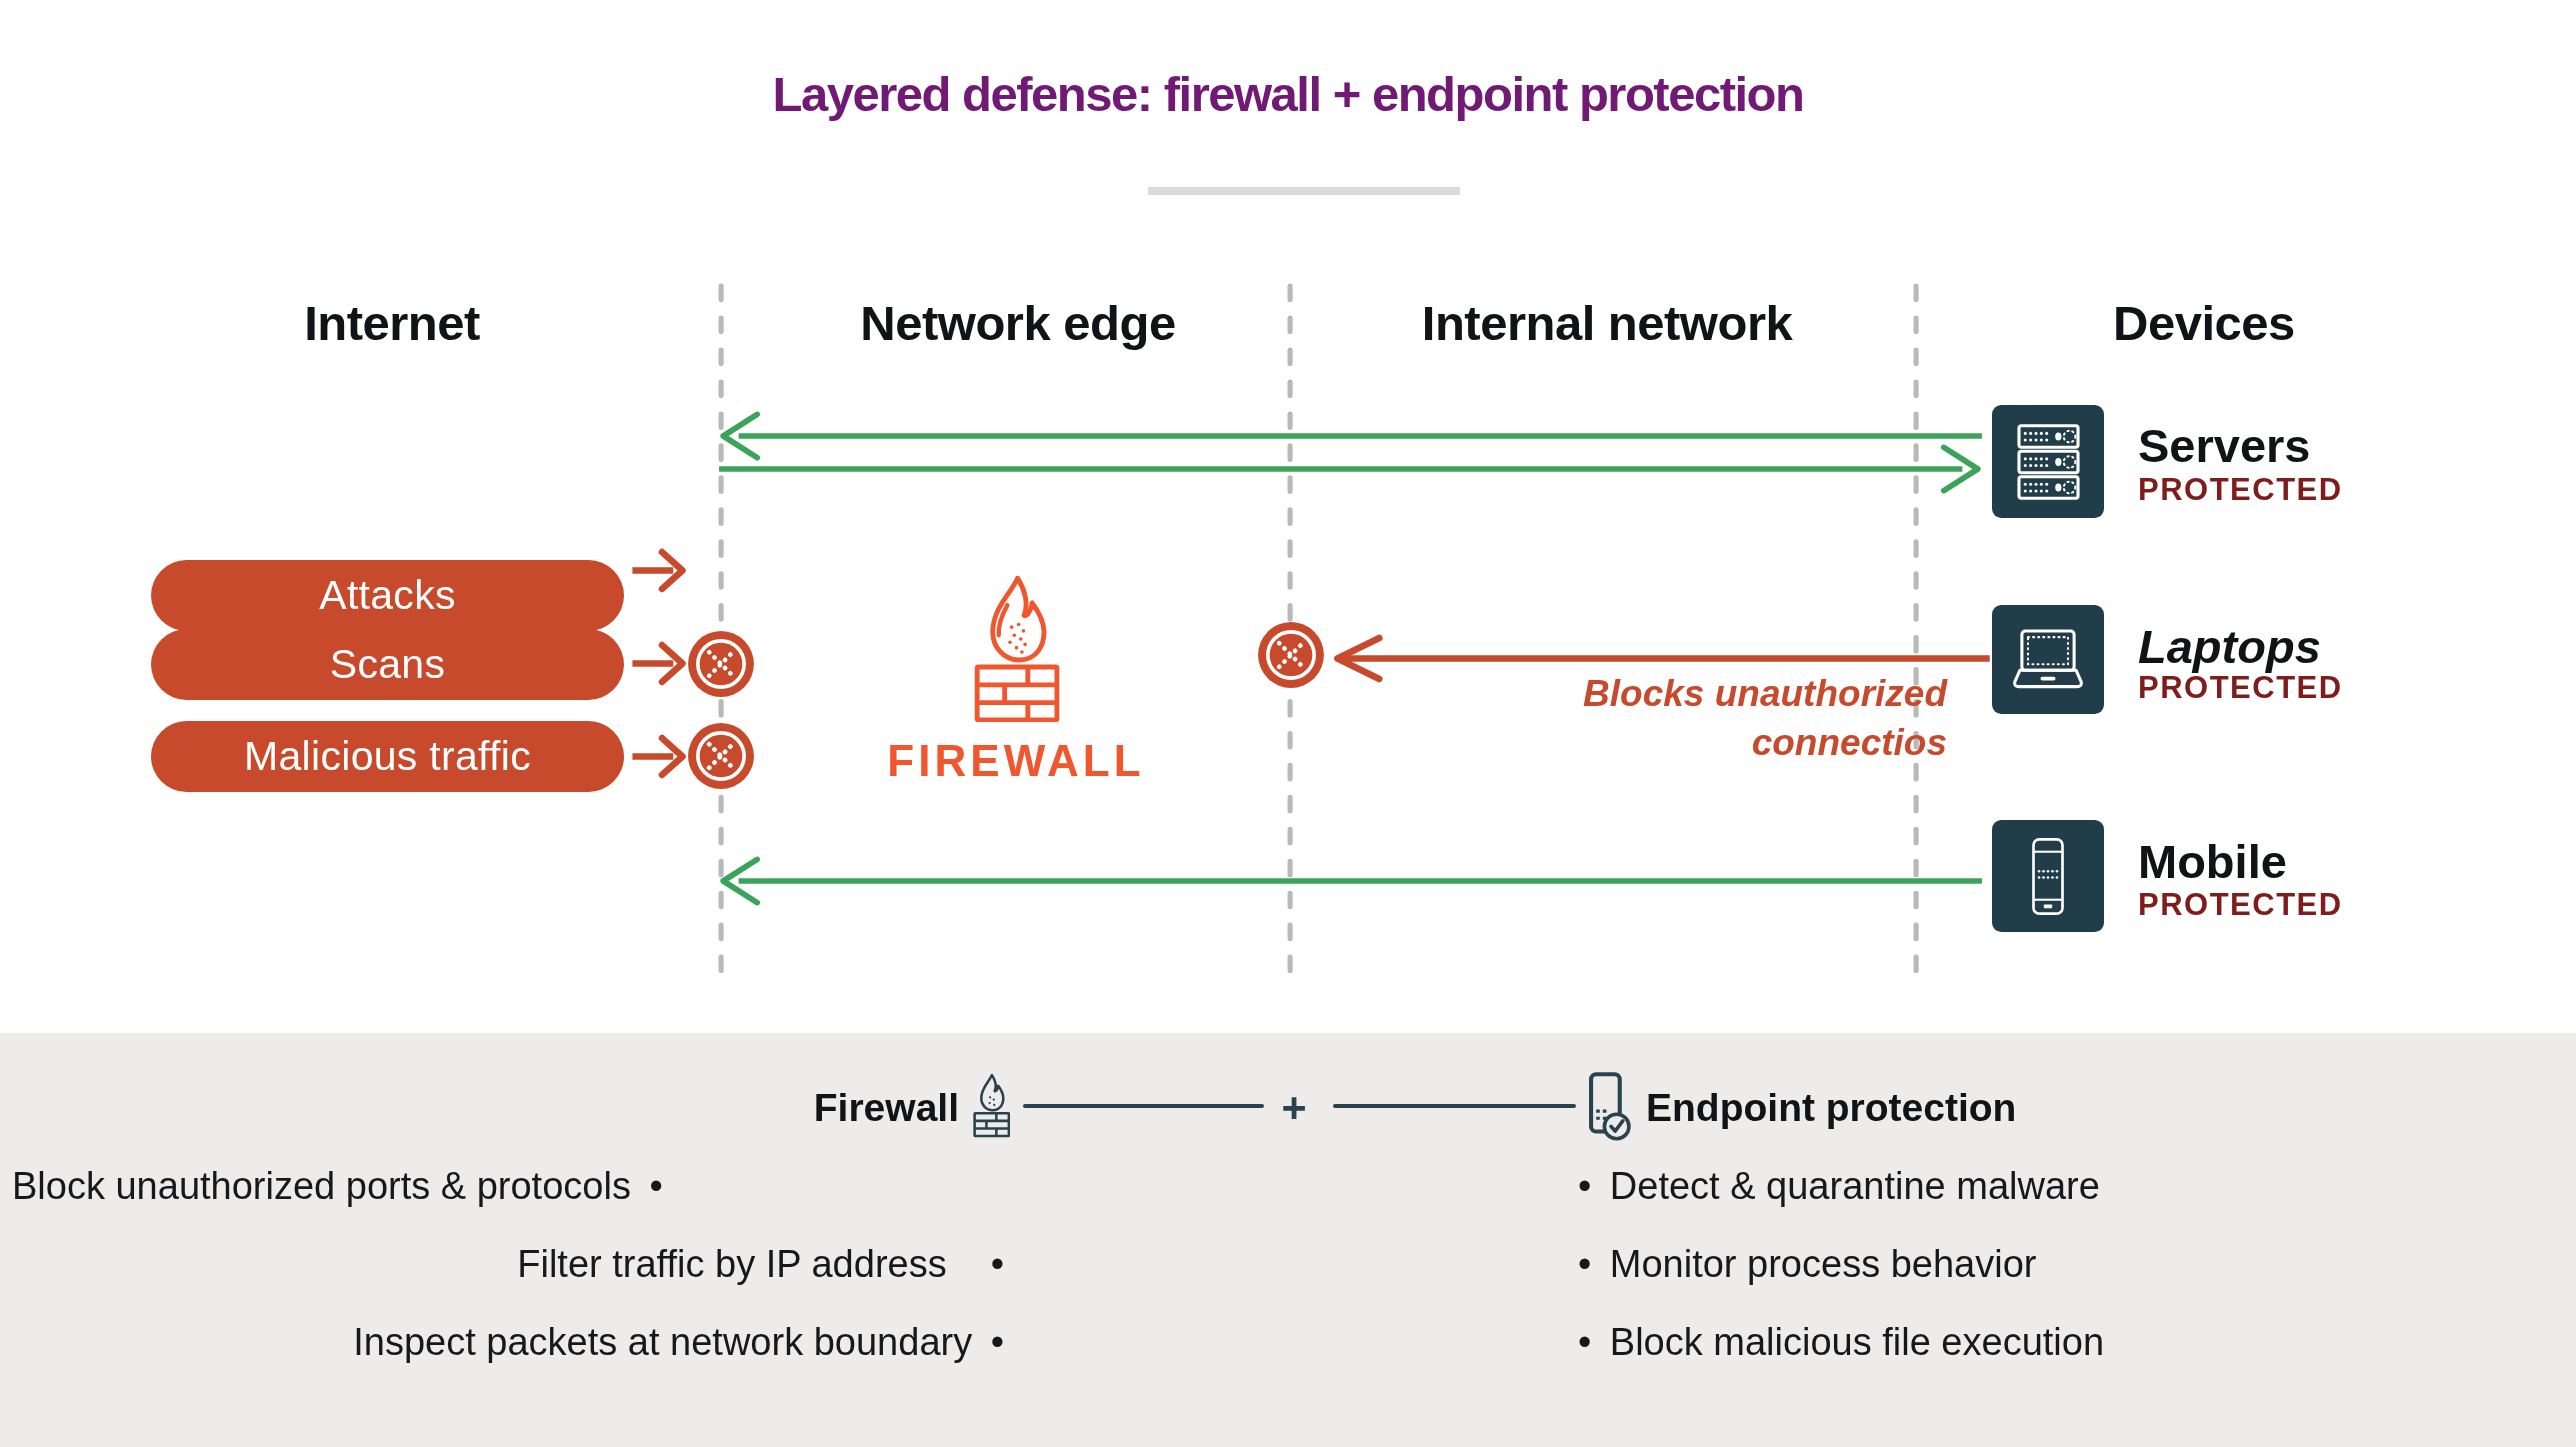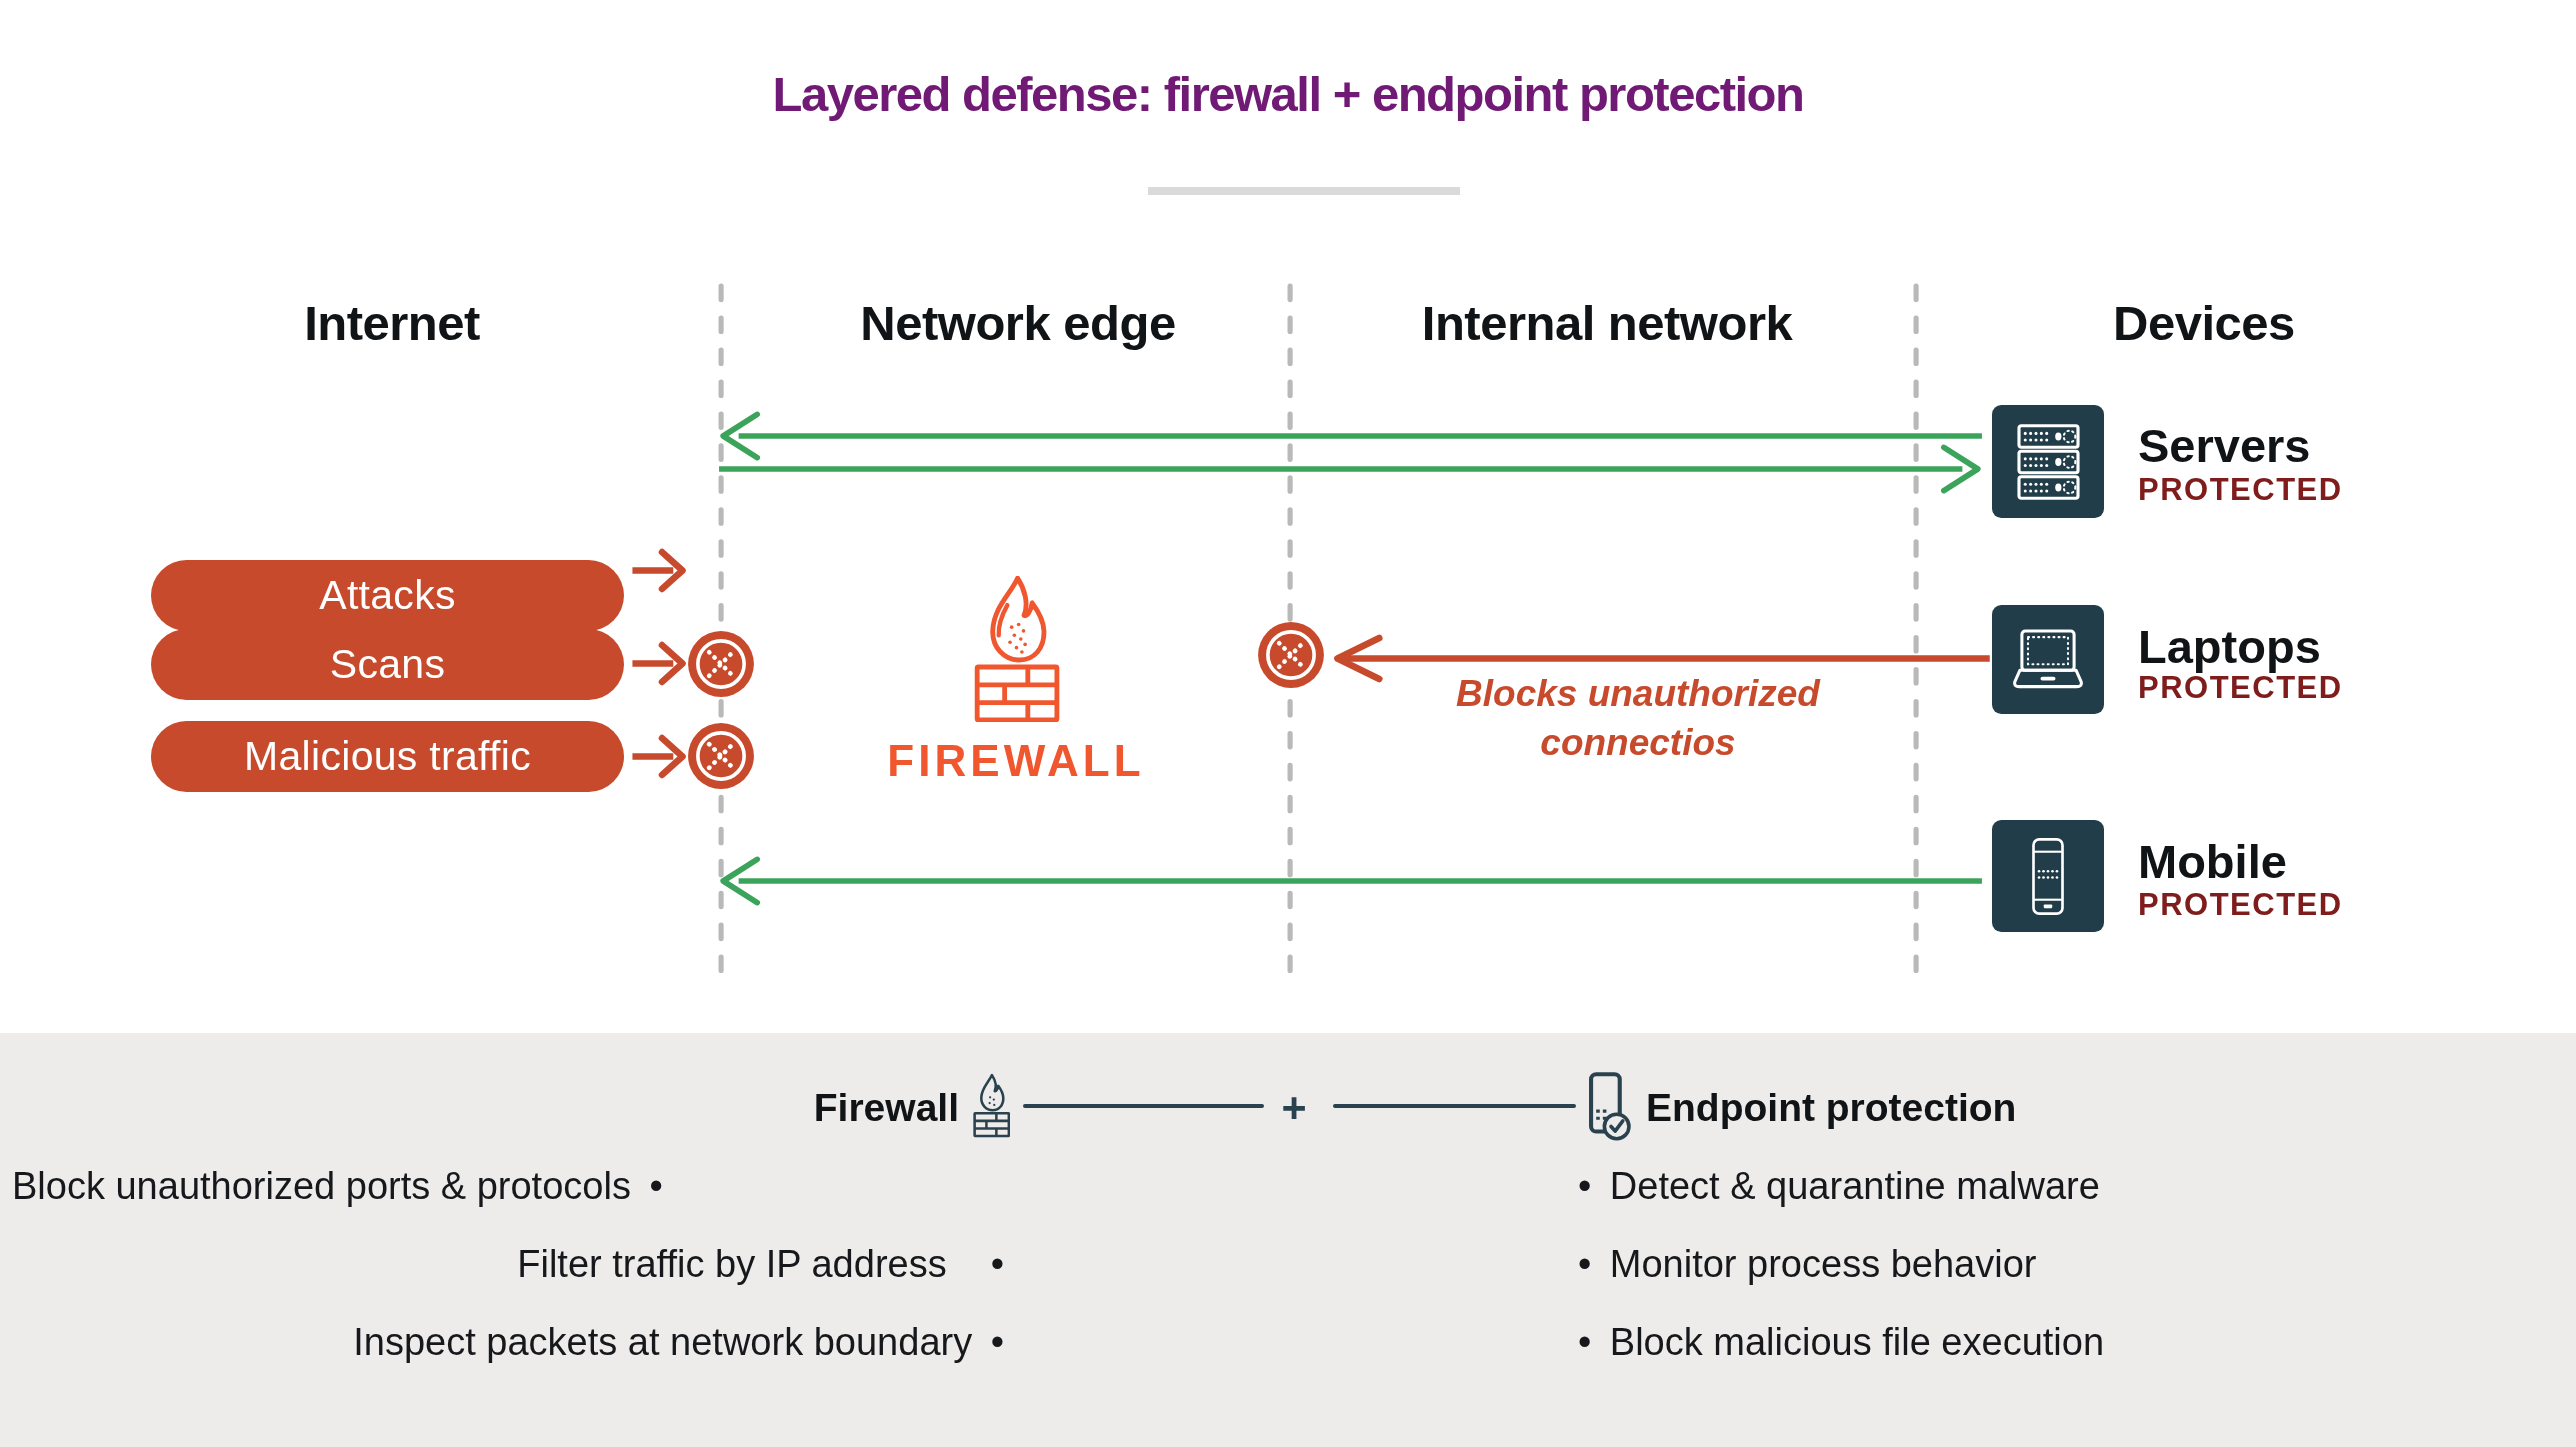--- a/index.html
+++ b/index.html
@@ -16,21 +16,21 @@
   .col-header{font-size:49px;font-weight:700;color:#111417;white-space:nowrap;letter-spacing:-0.5px;}
 
   
   .pill{width:473px;height:71px;border-radius:36px;background:#C64A2B;color:#ffffff;
         display:flex;align-items:center;justify-content:center;font-size:41px;letter-spacing:0.3px;}
 
   
   .firewall-label{font-size:44px;font-weight:800;letter-spacing:4.1px;color:#F0572E;white-space:nowrap;}
 
   
-  .block-note{width:618px;text-align:center;font-size:37px;font-style:italic;font-weight:600;
+  .block-note{width:618px;text-align:right;font-size:37px;font-style:italic;font-weight:600;
               color:#C64A2B;line-height:1.32;white-space:nowrap;}
 
   
   .tile{width:112px;background:#203D49;border-radius:9.3px;display:flex;align-items:center;justify-content:center;}
   .dev-name{font-size:47px;font-weight:700;color:#111417;white-space:nowrap;}
   .dev-status{font-size:31px;font-weight:800;letter-spacing:1.5px;color:#7f1d1d;white-space:nowrap;}
 
   
   .band{left:0;top:1033px;width:2576px;height:414px;background:#EDECEB;}
   .legend-title{font-size:39px;font-weight:700;color:#111417;white-space:nowrap;}
@@ -206,21 +206,21 @@
   <div class="abs dev-status" style="left:2138px;top:472px;">PROTECTED</div>
 
   <div class="abs tile" style="left:1992px;top:605px;height:109px;">
     <svg width="78" height="61" viewBox="0 0 230 180">
       <rect x="38" y="6" width="154" height="116" rx="10" fill="none" stroke="#ffffff" stroke-width="9"></rect>
       <rect x="56" y="24" width="118" height="80" fill="none" stroke="#ffffff" stroke-width="6" stroke-dasharray="3 12" stroke-linecap="round"></rect>
       <path d="M 32 122 L 198 122 L 213 156 Q 216 170 200 170 L 30 170 Q 14 170 17 156 Z" fill="none" stroke="#ffffff" stroke-width="9" stroke-linejoin="round"></path>
       <rect x="93" y="141" width="44" height="11" rx="5" fill="#ffffff"></rect>
     </svg>
   </div>
-  <div class="abs dev-name" style="left:2138px;top:619px;">Laptops</div>
+  <div class="abs dev-name" style="left:2138px;top:619px;font-style:italic;">Laptops</div>
   <div class="abs dev-status" style="left:2138px;top:670px;">PROTECTED</div>
 
   <div class="abs tile" style="left:1992px;top:820px;height:112px;">
     <svg width="32" height="77" viewBox="0 0 120 292">
       <rect x="5" y="5" width="110" height="282" rx="22" fill="none" stroke="#ffffff" stroke-width="10"></rect>
       <line x1="5" y1="52" x2="115" y2="52" stroke="#ffffff" stroke-width="8"></line>
       <line x1="5" y1="234" x2="115" y2="234" stroke="#ffffff" stroke-width="8"></line>
       <g fill="#ffffff">
         <circle cx="26" cy="126" r="5"></circle>
           <circle cx="43" cy="126" r="5"></circle>

